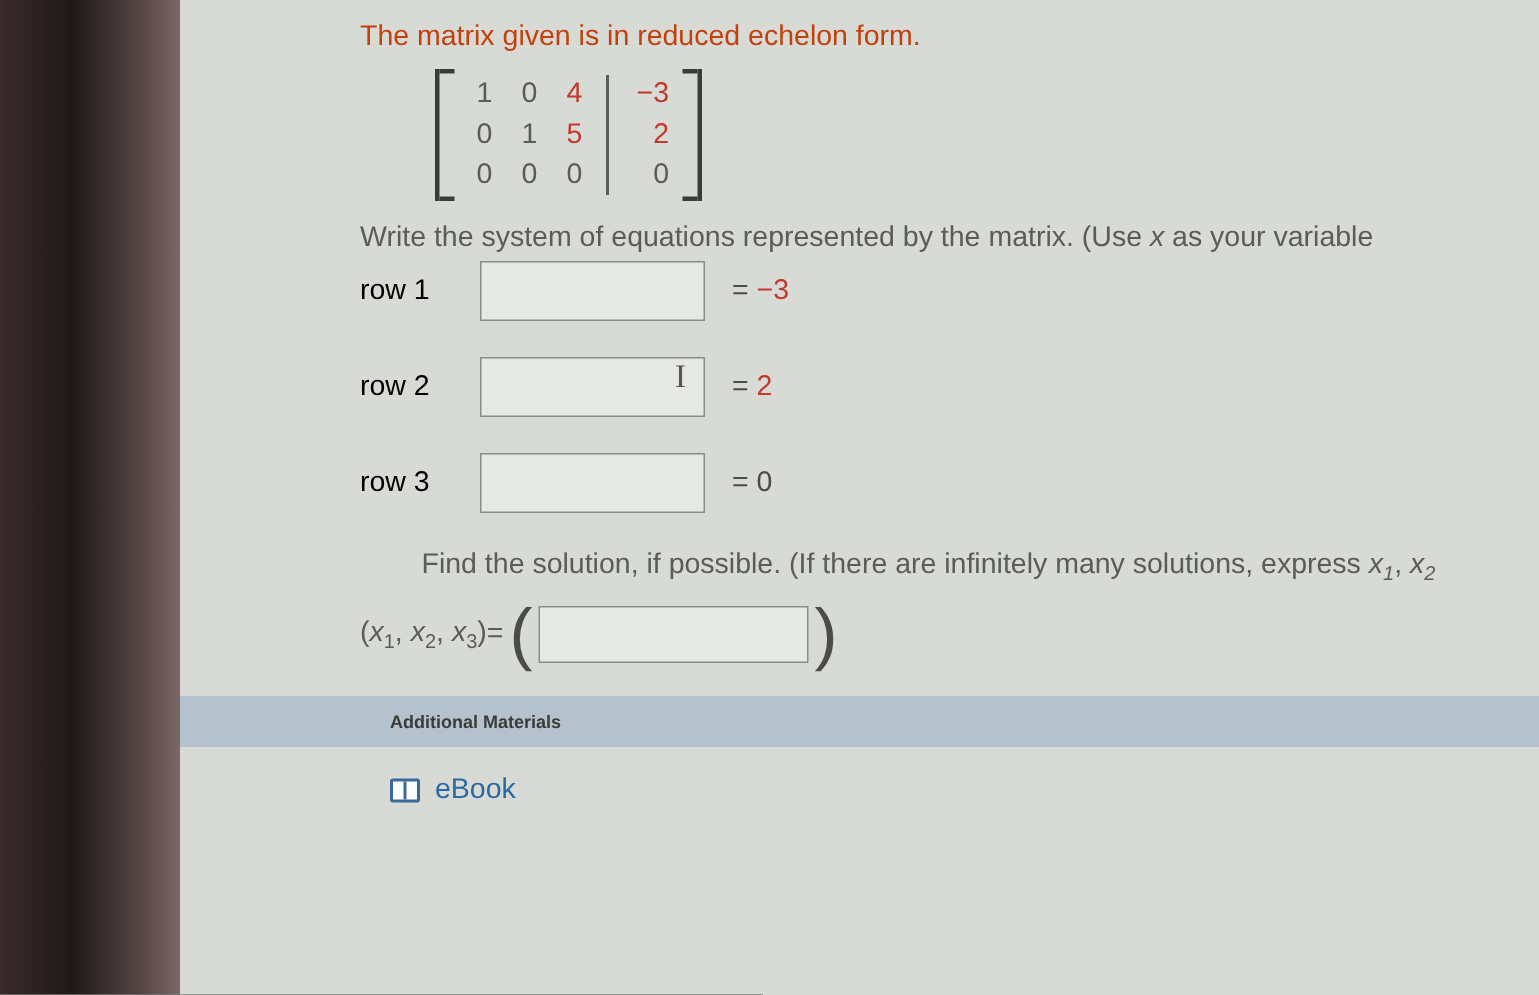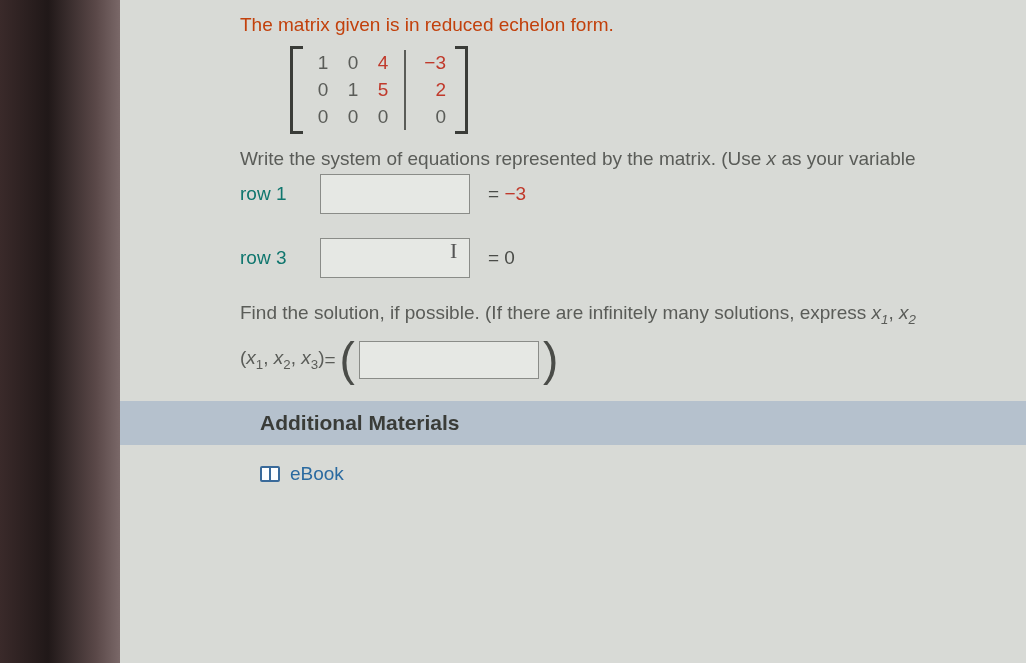--- a/index.html
+++ b/index.html
@@ -82,21 +82,21 @@
     white-space: nowrap;
   }
   .var-x { font-style: italic; }
   .eq-row {
     display: flex;
     align-items: center;
     margin-bottom: 24px;
   }
   .row-label {
     width: 80px;
-    color: #0f766e;
+    color: #000000;
   }
   .field {
     width: 150px;
     height: 40px;
     background: #e6e8e4;
     border: 1px solid #8a8c88;
     margin-right: 18px;
   }
   .rhs {
     color: #4a4c48;
@@ -107,20 +107,21 @@
     top: 238px;
     left: 330px;
     font-family: serif;
     font-size: 22px;
     color: #555;
   }
   .solve-prompt {
     margin-top: 16px;
     margin-bottom: 14px;
     white-space: nowrap;
+    margin-left: 41px;
   }
   .sub { font-size: 0.7em; vertical-align: sub; }
   .sol-line {
     display: flex;
     align-items: center;
     font-size: 19px;
     margin-bottom: 22px;
   }
   .paren {
     font-size: 46px;
@@ -132,21 +133,21 @@
   .field2 {
     width: 180px;
     height: 38px;
     background: #e6e8e4;
     border: 1px solid #8a8c88;
   }
   .materials-bar {
     background: #b5c1cd;
     color: #3a3c38;
     font-weight: bold;
-    font-size: 21px;
+    font-size: 12px;
     padding: 10px 16px;
     margin-left: -120px;
     padding-left: 140px;
   }
   .ebook-row {
     padding: 18px 0 0 20px;
     display: flex;
     align-items: center;
     gap: 10px;
   }
@@ -207,20 +208,25 @@
   </div>
 
   <div class="cursor-mark">I</div>
 
   <div class="eq-row">
     <span class="row-label">row 1</span>
     <input class="field" style="">
     <span class="rhs"><span>= </span><span class="red2">−3</span></span>
   </div>
 
+  <div class="eq-row">
+    <span class="row-label">row 2</span>
+    <input class="field" style="">
+    <span class="rhs"><span>= </span><span class="red2">2</span></span>
+  </div>
 
   <div class="eq-row">
     <span class="row-label">row 3</span>
     <input class="field" style="">
     <span class="rhs">= 0</span>
   </div>
 
   <div class="solve-prompt">
     <span>Find the solution, if possible. (If there are infinitely many solutions, express </span><span class="var-x">x<span class="sub">1</span></span>, <span class="var-x">x<span class="sub">2</span></span>
   </div>

